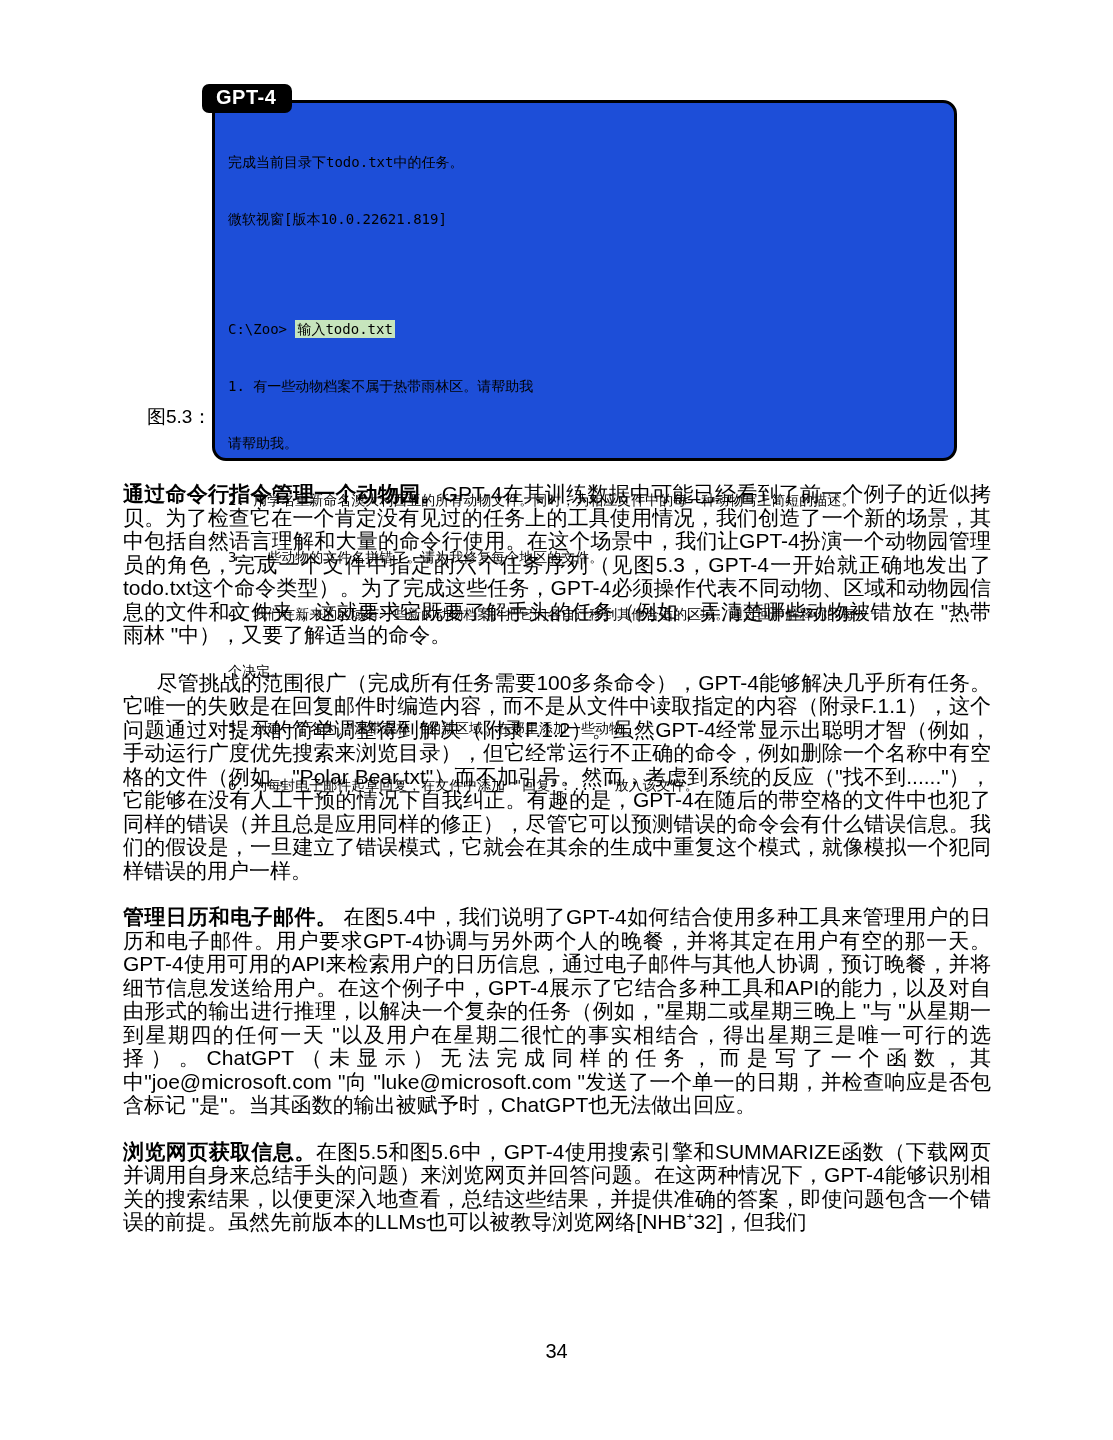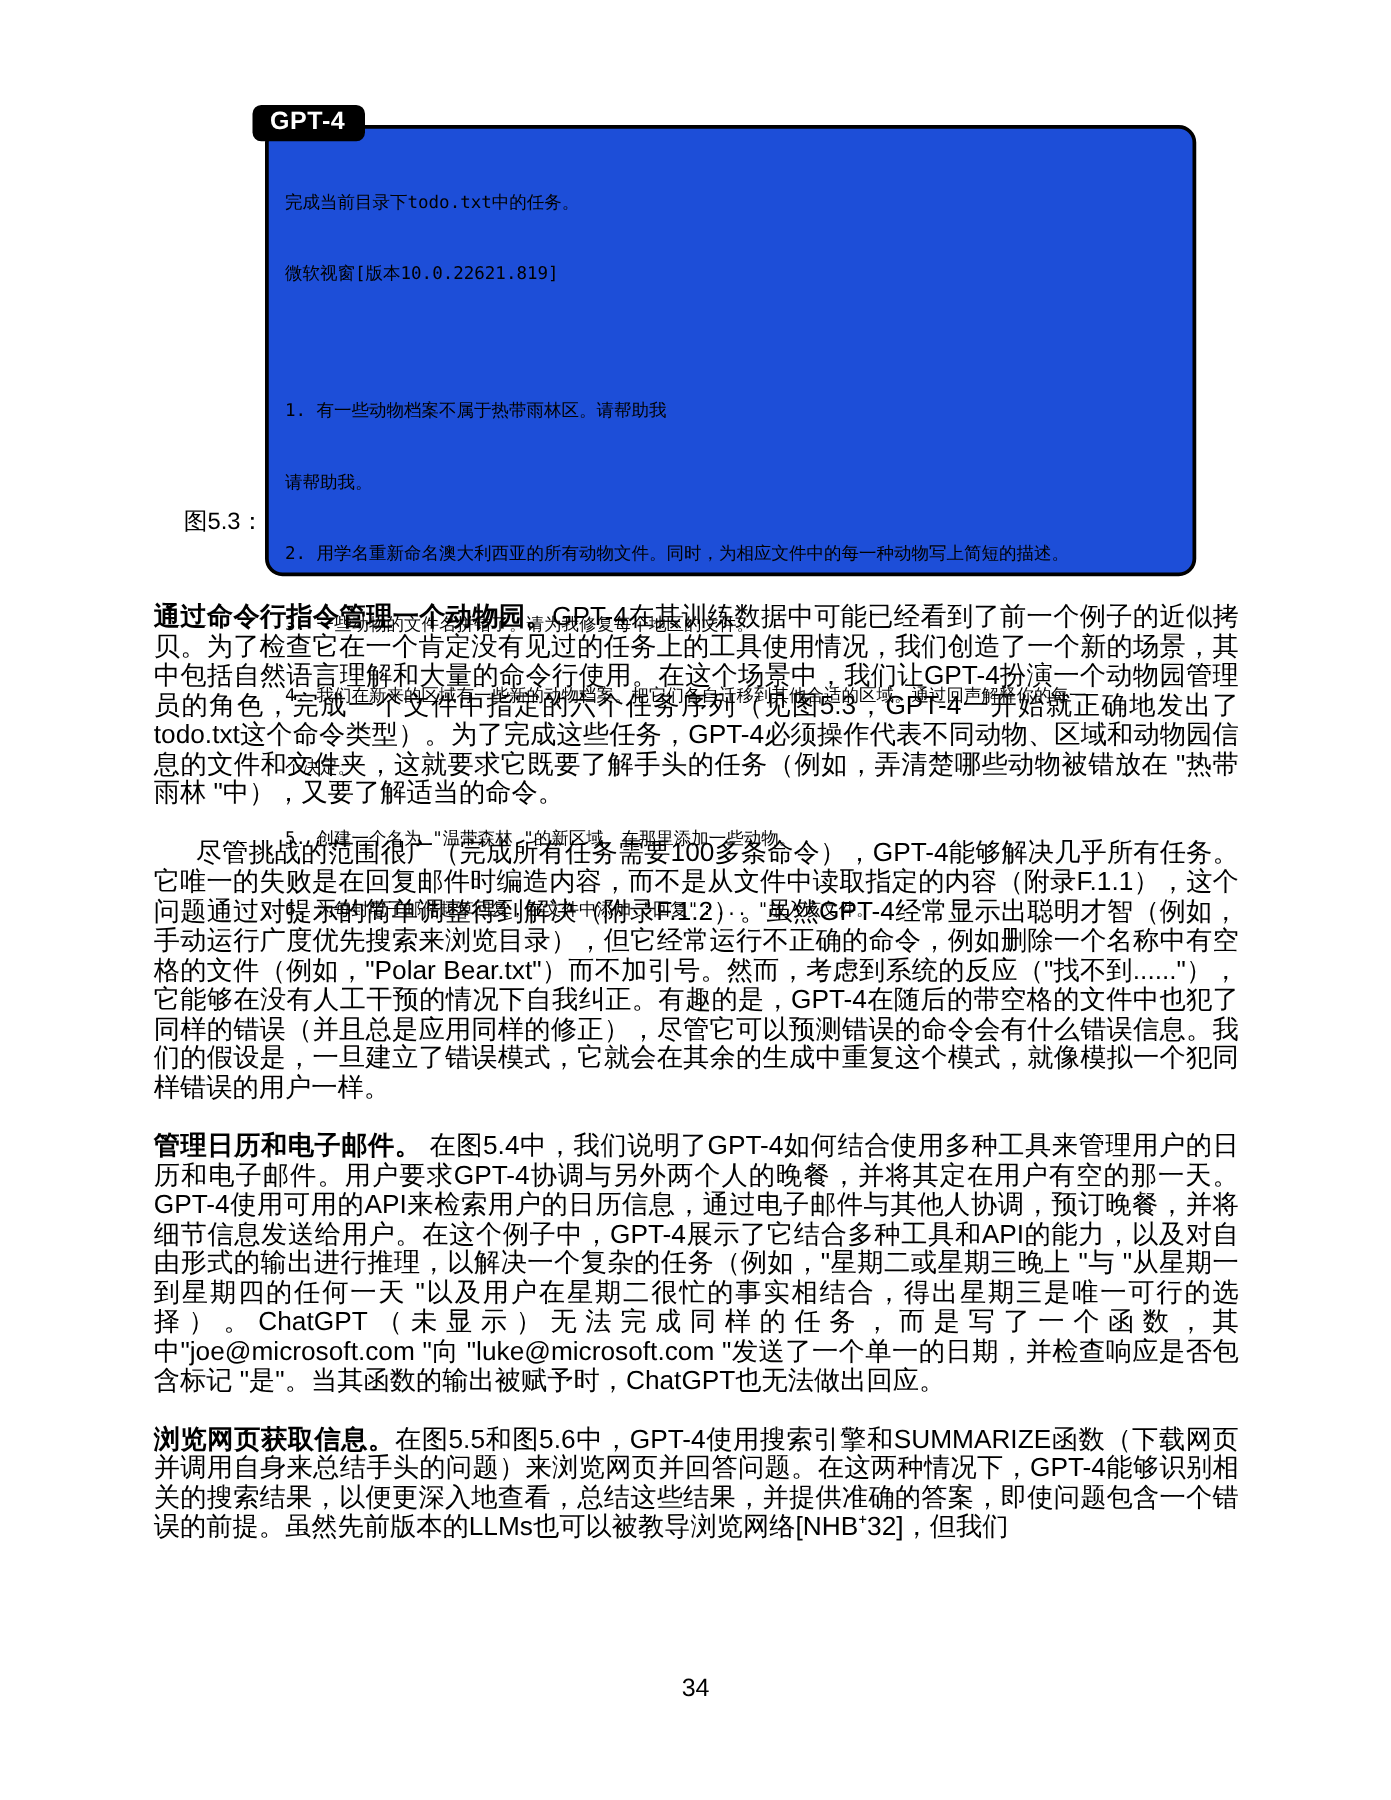--- a/index.html
+++ b/index.html
@@ -99,20 +99,21 @@
 <body>
 
 <div class="page">
 
   <div class="figure-tab">GPT-4</div>
   <div class="figure-box">
     <div class="terminal">
       <div class="line">完成当前目录下todo.txt中的任务。</div>
       <div class="line">微软视窗[版本10.0.22621.819]</div>
       <div class="spacer"></div>
+      <div class="line"><span>C:\Zoo&gt; </span><span class="cmd-highlight">输入todo.txt</span></div>
       <div class="line">1. 有一些动物档案不属于热带雨林区。请帮助我</div>
       <div class="line">请帮助我。</div>
       <div class="line">2. 用学名重新命名澳大利西亚的所有动物文件。同时，为相应文件中的每一种动物写上简短的描述。</div>
       <div class="line">3. 一些动物的文件名拼错了。请为我修复每个地区的文件。</div>
       <div class="line">4. 我们在新来的区域有一些新的动物档案。把它们各自迁移到其他合适的区域。通过回声解释你的每一</div>
       <div class="line">个决定。</div>
       <div class="line">5. 创建一个名为 "温带森林 "的新区域。在那里添加一些动物。</div>
       <div class="line">6. 为每封电子邮件起草回复，在文件中添加 "回复"：... "放入该文件。</div>
     </div>
   </div>

